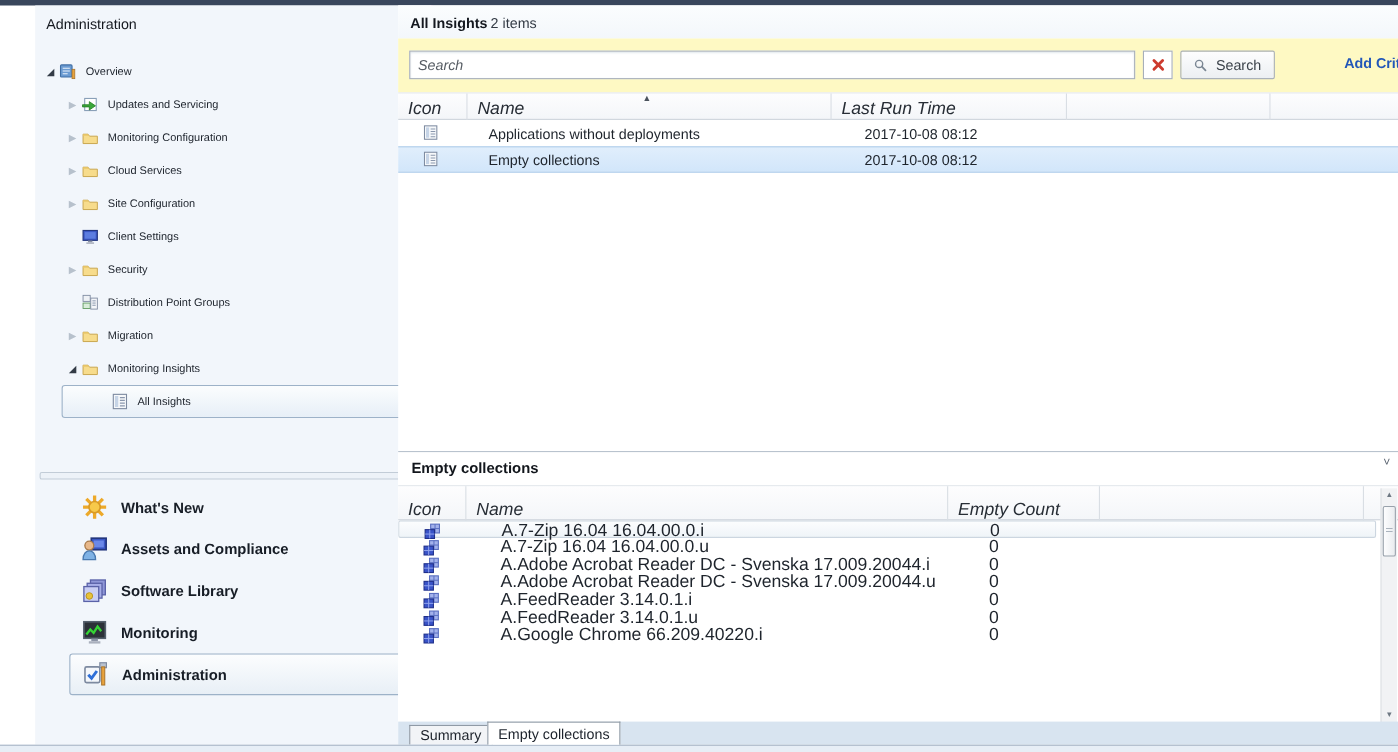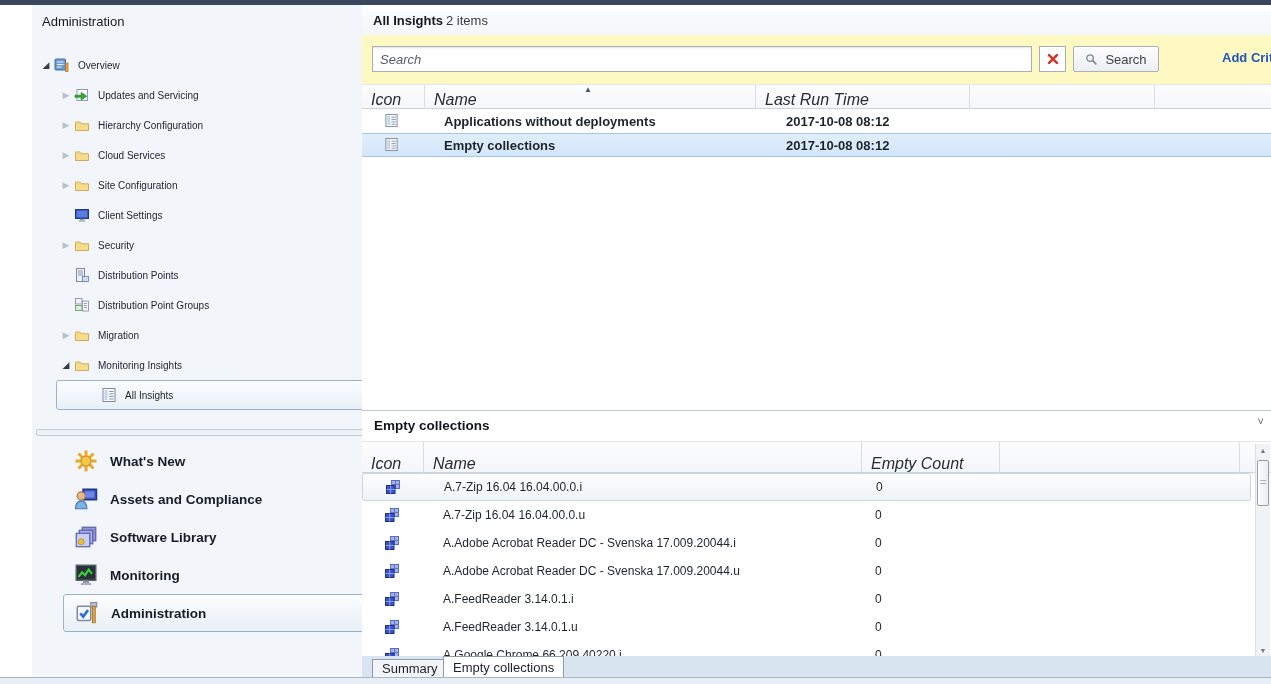--- a/index.html
+++ b/index.html
@@ -70,40 +70,40 @@
     background:linear-gradient(#fdfdfe,#f4f6f9); }
   .colhead .hcell { border-right:1px solid #d9dee4; font-size:16px; color:#272d35; position:relative;font-style:italic; }
   .colhead .hcell:last-child { border-right:none; }
   .sort-arrow { position:absolute; font-size:8px; color:#4a525c; }
 
   #list-header { position:absolute; left:0; top:79px; width:100%; height:25px;
     grid-template-columns:63px 331px 214px 185px 1fr; }
   #list-header .hcell { padding:6px 0 0 9px; }
   #list-sort { left:222px; top:80px; }
 
-  #list-rows { position:absolute; left:0; top:104px; width:100%;font-weight:bold; }
+  #list-rows { position:absolute; left:0; top:104px; width:100%; }
   .list-row { height:24px; display:grid; grid-template-columns:63px 331px 214px 185px 1fr; align-items:center;
     cursor:pointer; font-size:13px; color:#1e242c; }
   .list-row .cicon { padding-left:22px; height:16px; }
   .list-row .cicon svg { width:15px; height:15px; }
   .list-row .cname { padding-left:19px; white-space:nowrap; }
   .list-row .ctime { padding-left:30px; }
   .list-row.selected { background:linear-gradient(#e0eefc,#d2e6fa); border-top:1px solid #a4c6e8;
     border-bottom:1px solid #a4c6e8; height:24px; }
 
   
   #detail { position:absolute; left:0; top:405px; width:100%; height:246px; border-top:1px solid #b9c3ce; background:#fff; }
   #detail-title { position:absolute; left:12px; top:7px; font-weight:bold; font-size:13.5px; color:#12161c; }
   #detail-collapse { position:absolute; right:7px; top:4px; color:#5a6470; font-size:11px; cursor:pointer; }
   #detail-colhead { position:absolute; left:0; top:30px; width:100%; height:32px;
     grid-template-columns:62px 438px 138px 240px 1fr; }
   #detail-colhead .hcell { padding:13px 0 0 9px; }
   #detail-rows { position:absolute; left:0; top:62px; width:100%; height:184px; overflow:hidden; }
-  .drow { height:28px; display:grid; grid-template-columns:62px 438px 138px 1fr; align-items:center;
-    font-size:12px; color:#1e242c; cursor:pointer; }
+  .drow { height:16px; display:grid; grid-template-columns:62px 438px 138px 1fr; align-items:center;
+    font-size:16px; color:#1e242c; cursor:pointer;gap:12px; }
   .drow .cicon { padding-left:22px; height:16px; }
   .drow .cicon svg { width:16px; height:16px; }
   .drow .cname { padding-left:19px; white-space:nowrap; }
   .drow .ccount { padding-left:13px; }
   .drow.hl { margin-right:20px; border:1px solid #ccd6e0; border-radius:2px;
     background:linear-gradient(#fcfdfe,#eff4f8); }
 
   #detail-scrollbar { position:absolute; right:1px; top:33px; width:15px; height:213px; background:#f1f2f4;
     border-left:1px solid #dcdfe3; }
   .sb-arrow { position:absolute; left:0; width:100%; text-align:center; font-size:7px; color:#6e7883; cursor:pointer; }
@@ -147,21 +147,21 @@
             <path d="M1 8.2h6.2V5.4l5.6 3.8-5.6 3.8v-2.8H1z" fill="#3aa73a" stroke="#1f7a1f" stroke-width="0.7"></path>
           </svg></span>
         <span class="tree-label">Updates and Servicing</span>
       </div>
       <div class="tree-row lvl1">
         <span class="expander exp-closed">▶</span>
         <span class="tree-icon"><svg viewBox="0 0 16 16">
             <path d="M1.5 5h4.5l1.4 1.8h7.1v6.7H1.5z" fill="#f7dc8c" stroke="#c9a74f" stroke-width="0.9"></path>
             <path d="M1.5 5h4.5l1 1.3H1.5z" fill="#eac76a"></path>
           </svg></span>
-        <span class="tree-label">Hierarchy Configuration</span>
+        <span class="tree-label">Monitoring Configuration</span>
       </div>
       <div class="tree-row lvl1">
         <span class="expander exp-closed">▶</span>
         <span class="tree-icon"><svg viewBox="0 0 16 16">
             <path d="M1.5 5h4.5l1.4 1.8h7.1v6.7H1.5z" fill="#f7dc8c" stroke="#c9a74f" stroke-width="0.9"></path>
             <path d="M1.5 5h4.5l1 1.3H1.5z" fill="#eac76a"></path>
           </svg></span>
         <span class="tree-label">Cloud Services</span>
       </div>
       <div class="tree-row lvl1">
@@ -182,29 +182,20 @@
           </svg></span>
         <span class="tree-label">Client Settings</span>
       </div>
       <div class="tree-row lvl1">
         <span class="expander exp-closed">▶</span>
         <span class="tree-icon"><svg viewBox="0 0 16 16">
             <path d="M1.5 5h4.5l1.4 1.8h7.1v6.7H1.5z" fill="#f7dc8c" stroke="#c9a74f" stroke-width="0.9"></path>
             <path d="M1.5 5h4.5l1 1.3H1.5z" fill="#eac76a"></path>
           </svg></span>
         <span class="tree-label">Security</span>
-      </div>
-      <div class="tree-row lvl1">
-        <span class="expander exp-closed"></span>
-        <span class="tree-icon"><svg viewBox="0 0 16 16">
-            <rect x="2.5" y="1.5" width="8" height="13" fill="#eef1f5" stroke="#7d8aa0"></rect>
-            <path d="M4 4h5M4 6h5M4 8h5" stroke="#8a97ad" stroke-width="1"></path>
-            <rect x="8.5" y="9.5" width="6" height="5" fill="#cfe0f4" stroke="#5f7ca6" stroke-width="0.8"></rect>
-          </svg></span>
-        <span class="tree-label">Distribution Points</span>
       </div>
       <div class="tree-row lvl1">
         <span class="expander exp-closed"></span>
         <span class="tree-icon"><svg viewBox="0 0 16 16">
             <rect x="1.5" y="1.5" width="6.5" height="5.5" fill="#eef1f5" stroke="#7d8aa0" stroke-width="0.8"></rect>
             <rect x="1.5" y="8.5" width="6.5" height="5" fill="#d9edd9" stroke="#5f9a5f" stroke-width="0.8"></rect>
             <rect x="8.5" y="4" width="6" height="10" fill="#f4f6f9" stroke="#7d8aa0" stroke-width="0.8"></rect>
             <path d="M10 6.5h3M10 8.5h3M10 10.5h3" stroke="#8a97ad" stroke-width="0.9"></path>
           </svg></span>
         <span class="tree-label">Distribution Point Groups</span>

